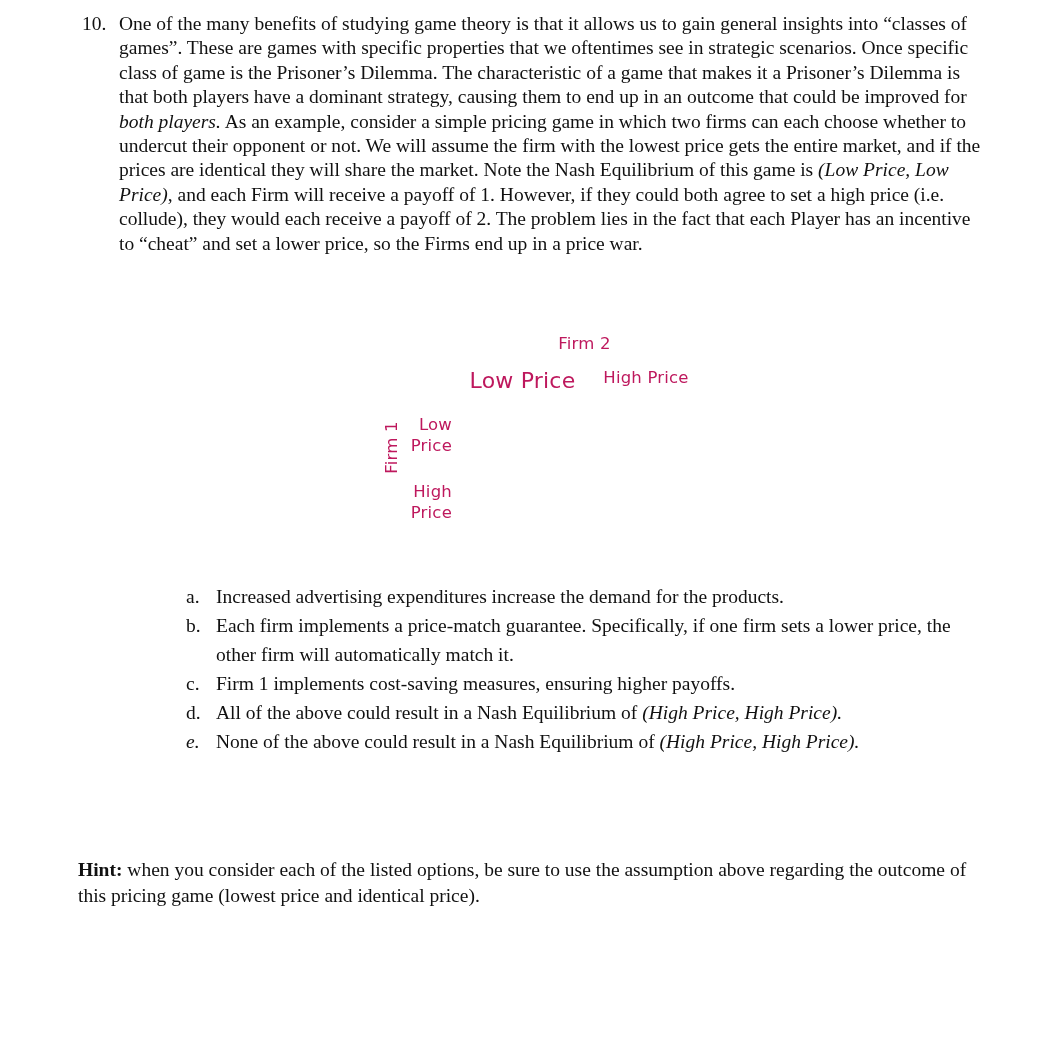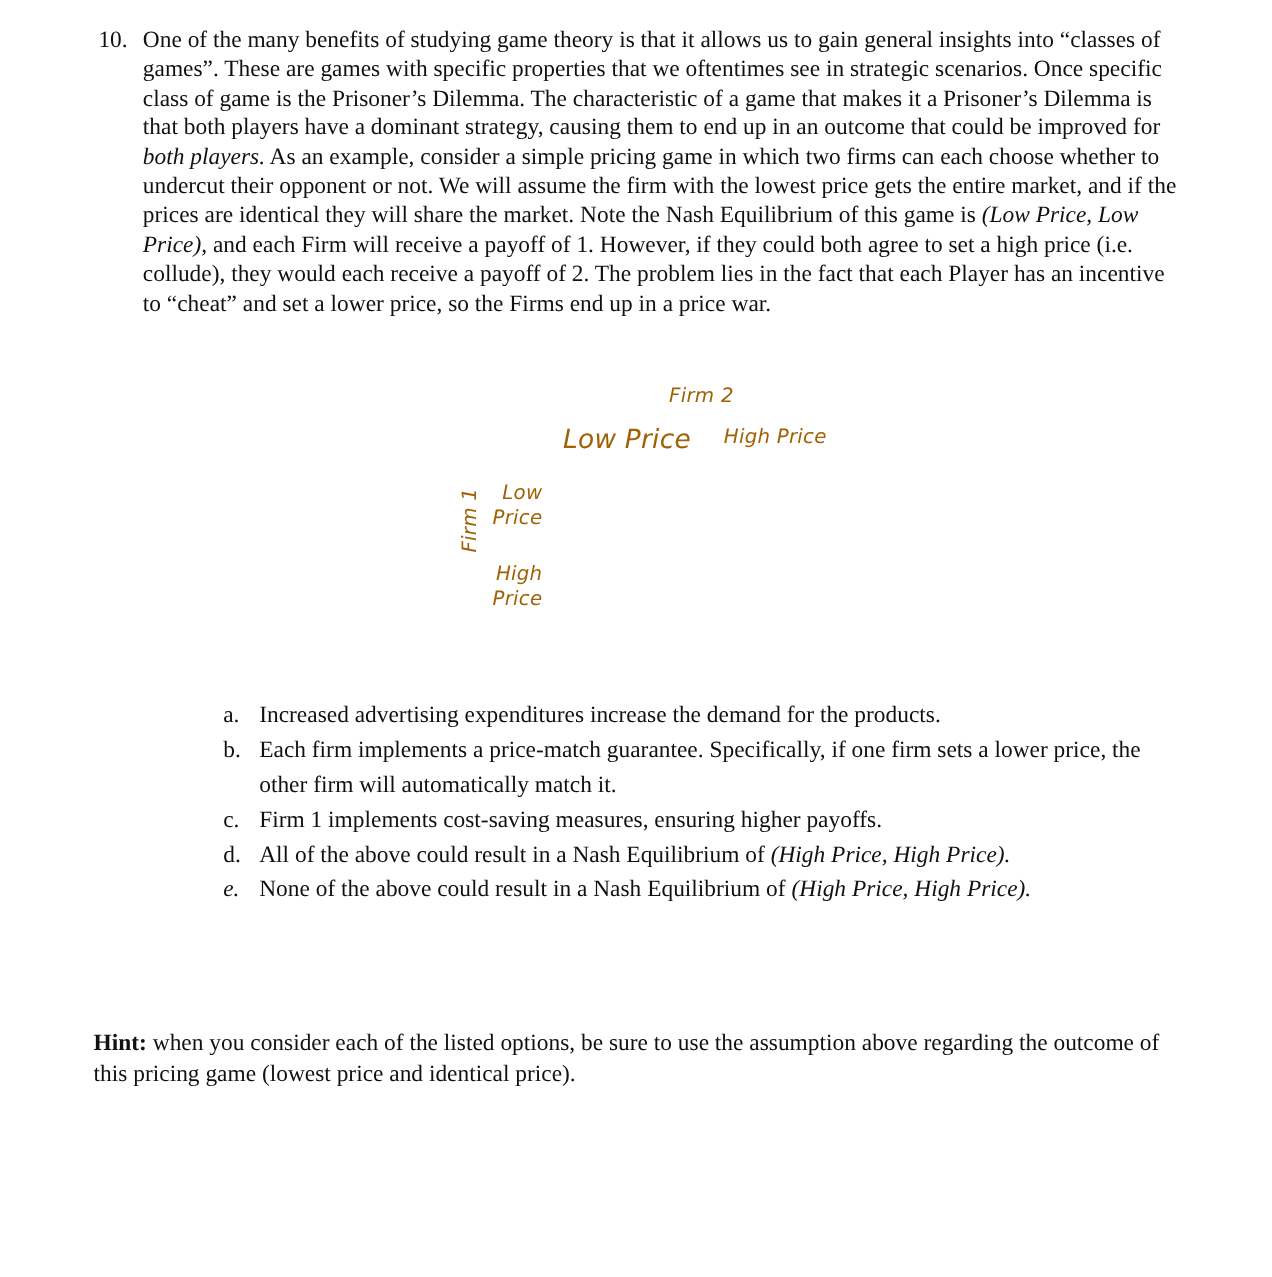--- a/index.html
+++ b/index.html
@@ -14,21 +14,21 @@
     position: relative;
     font-family: "Liberation Serif", "DejaVu Serif", serif;
     color: #111111;
     overflow: hidden;
   }
 
   
   #question-block {
     position: absolute;
     left: 82px;
-    top: 22px;
+    top: 12px;
     width: 905px;
   }
   .q-row {
     display: flex;
     align-items: flex-start;
   }
   .q-number {
     width: 37px;
     flex: 0 0 37px;
     font-size: 19.5px;
@@ -42,26 +42,25 @@
     text-align: left;
   }
   .q-body p {
     margin: 0;
   }
 
   
   #payoff-matrix {
     position: absolute;
     left: 355px;
-    top: 320px;
+    top: 334px;
     width: 360px;
     height: 215px;
     font-family: "DejaVu Sans", "Liberation Sans", sans-serif;
-    color: #a16207;
-    font-style: italic;
+    color: #be185d;
   }
   #col-player-title {
     position: absolute;
     left: 106px;
     top: 0px;
     width: 247px;
     text-align: center;
     font-size: 16.5px;
     letter-spacing: 0.2px;
   }

